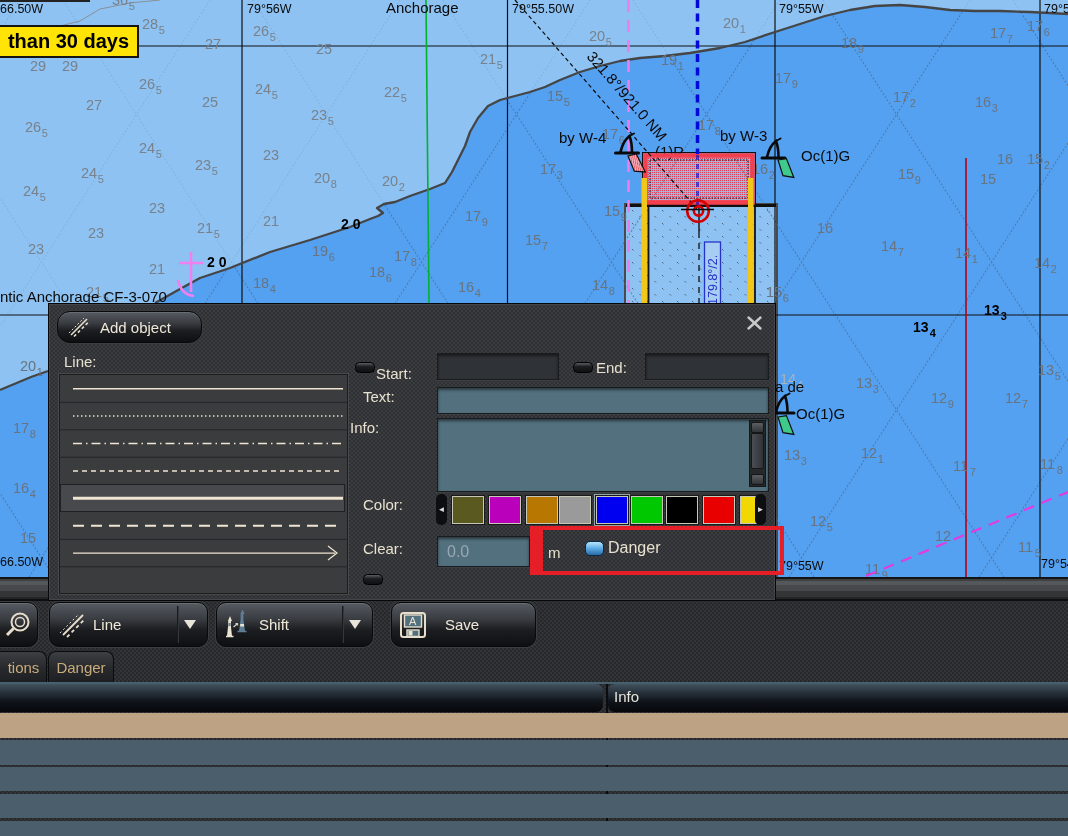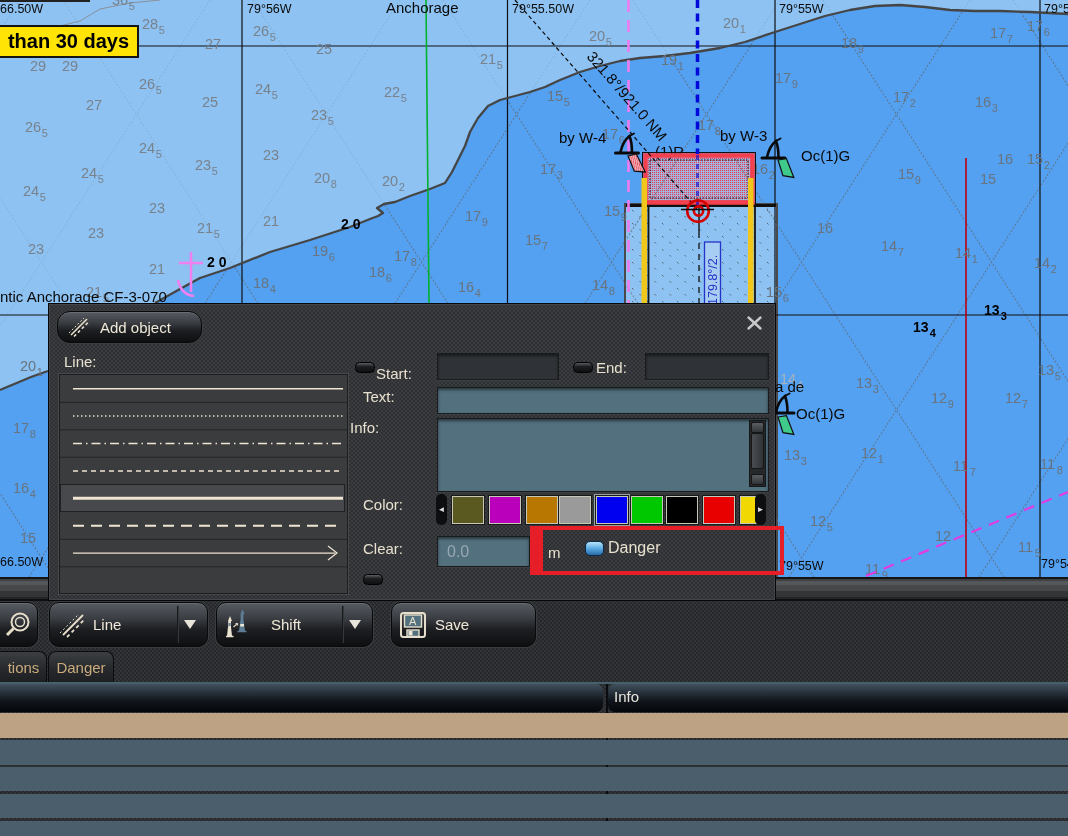--- a/index.html
+++ b/index.html
@@ -335,33 +335,33 @@
       </g>
   <g transform="translate(12,-5)">
         <path d="M3,26 L9,26 L7.5,15 L4.5,15 Z" fill="#5e7e96"></path>
         <rect x="4.6" y="9" width="2.8" height="6" fill="#5e7e96"></rect>
         <path d="M4.4,9 L8.6,9 L6.5,4 Z" fill="#5e7e96"></path>
         <rect x="4.2" y="19" width="3.8" height="2.5" fill="#ece4d2"></rect>
         <path d="M1.5,26.5 L10.5,26.5" stroke="#5e7e96" stroke-width="1.5"></path>
       </g>
   <path d="M9.5,17 L13,14 M11.5,13.5 L13.5,13.5 L13.5,15.5" stroke="#d8d0c0" stroke-width="1.2" fill="none"></path>
  </svg>
- <span style="margin-left:17px">Shift</span>
+ <span style="margin-left:5px">Shift</span>
  <div class="vr" style="left:125px"></div>
     <div style="position:absolute;left:132px;top:17px;width:0;height:0;border-left:6.5px solid transparent;border-right:6.5px solid transparent;border-top:9px solid #e8e4da"></div>
 </div>
 <div class="btn tb" style="left:391px;top:602px;width:143px;height:43px;border-radius:10px">
  <svg width="28" height="28" style="margin-left:7px">
   <rect x="2" y="2" width="24" height="24" rx="2.5" fill="none" stroke="#e6decc" stroke-width="2"></rect>
   <rect x="5.5" y="4" width="17" height="12" fill="#52707e" stroke="#e6decc" stroke-width="1.4"></rect>
   <text x="10" y="14" fill="#e8e0ce" font-size="11px" font-family="Liberation Sans">A</text>
   <rect x="8" y="19" width="12" height="6.5" fill="#52707e" stroke="#e6decc" stroke-width="1.4"></rect>
   <rect x="9.5" y="20" width="4" height="4.5" fill="#ece4d2"></rect>
  </svg>
- <span style="margin-left:8px">Save</span>
+ <span style="margin-left:18px">Save</span>
 </div>
 
 <div class="tab" style="left:-12px;width:57px">
     <span style="margin-left:12px">tions</span>
   </div>
 <div class="tab" style="left:48px;width:64px">
     <span>Danger</span>
   </div>
 
 <div style="position:absolute;left:0;top:681.5px;width:1068px;height:2.5px;background:#46606e"></div>

